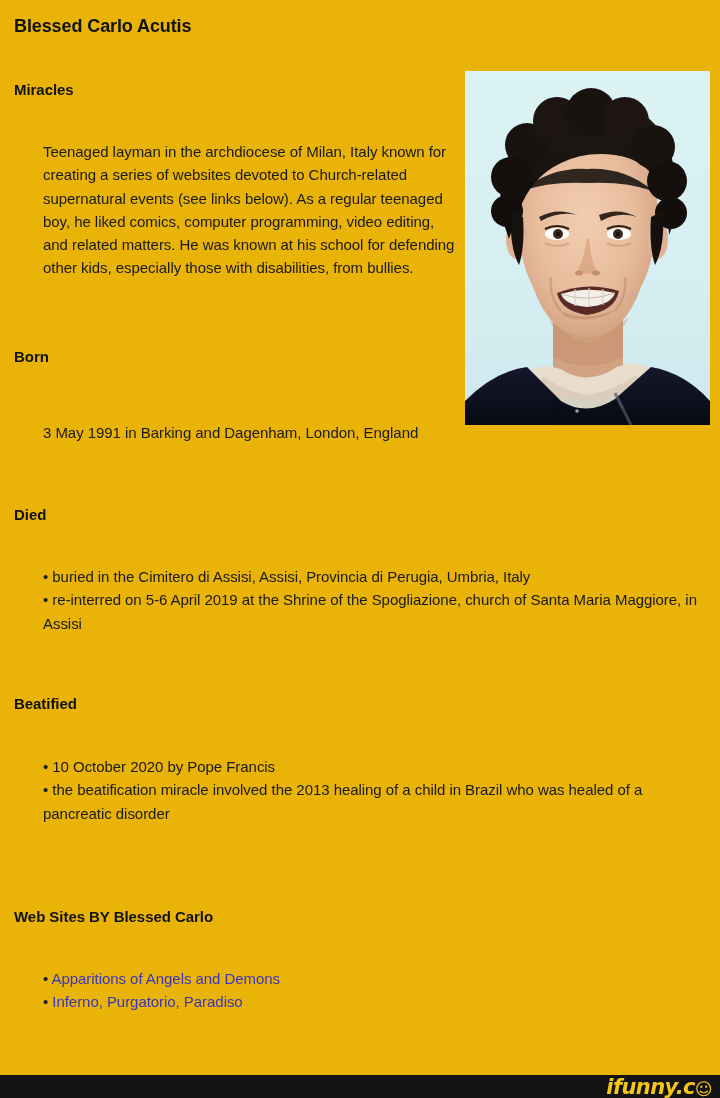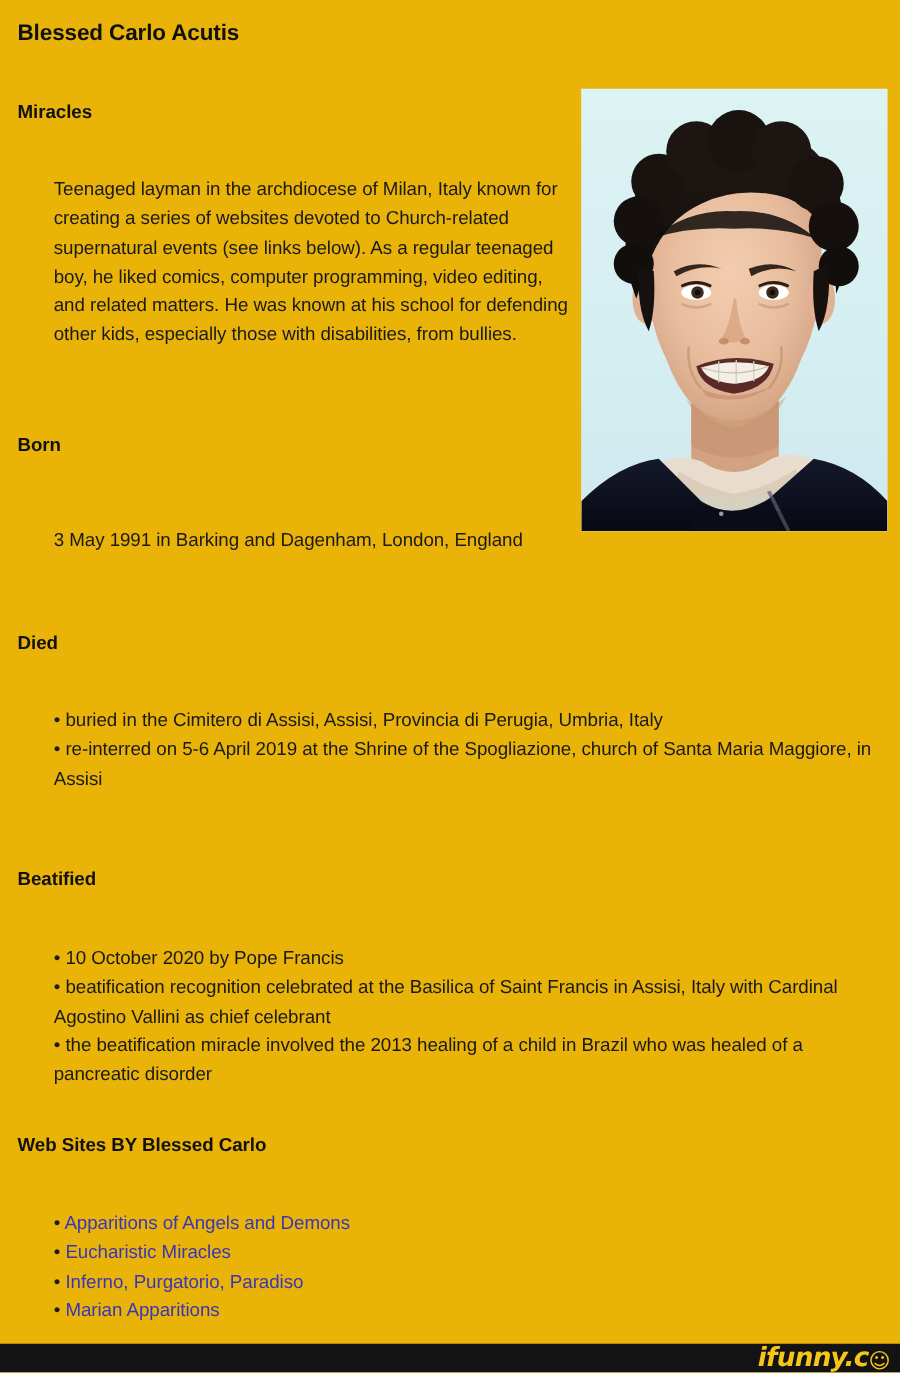--- a/index.html
+++ b/index.html
@@ -267,29 +267,26 @@
 
   <div class="section-heading" id="h-died">Died</div>
   <div class="body-block" id="died-list">
       <div class="bullet-line">• buried in the Cimitero di Assisi, Assisi, Provincia di Perugia, Umbria, Italy</div>
       <div class="bullet-line">• re-interred on 5-6 April 2019 at the Shrine of the Spogliazione, church of Santa Maria Maggiore, in Assisi</div>
     </div>
 
   <div class="section-heading" id="h-beatified">Beatified</div>
   <div class="body-block" id="beatified-list">
       <div class="bullet-line">• 10 October 2020 by Pope Francis</div>
-      <div class="bullet-line">• beatification recognition celebrated at the Basilica of Saint Francis in Assisi, Italy with Cardinal Agostino Vallini as chief celebrant</div>
       <div class="bullet-line">• the beatification miracle involved the 2013 healing of a child in Brazil who was healed of a pancreatic disorder</div>
     </div>
 
   <div class="section-heading" id="h-websites">Web Sites BY Blessed Carlo</div>
   <div class="body-block" id="websites-list">
       <div class="bullet-line link-line"><span style="color: rgb(26, 26, 26);">• </span><a class="link-text">Apparitions of Angels and Demons</a></div>
-      <div class="bullet-line link-line"><span style="color: rgb(26, 26, 26);">• </span><a class="link-text">Eucharistic Miracles</a></div>
       <div class="bullet-line link-line"><span style="color: rgb(26, 26, 26);">• </span><a class="link-text">Inferno, Purgatorio, Paradiso</a></div>
-      <div class="bullet-line link-line"><span style="color: rgb(26, 26, 26);">• </span><a class="link-text">Marian Apparitions</a></div>
     </div>
 
   <div class="footer-bar">
     <div class="watermark"><span>ifunny.c</span><span class="smiley">☺</span></div>
   </div>
 
 </div>
 
 </body></html>

